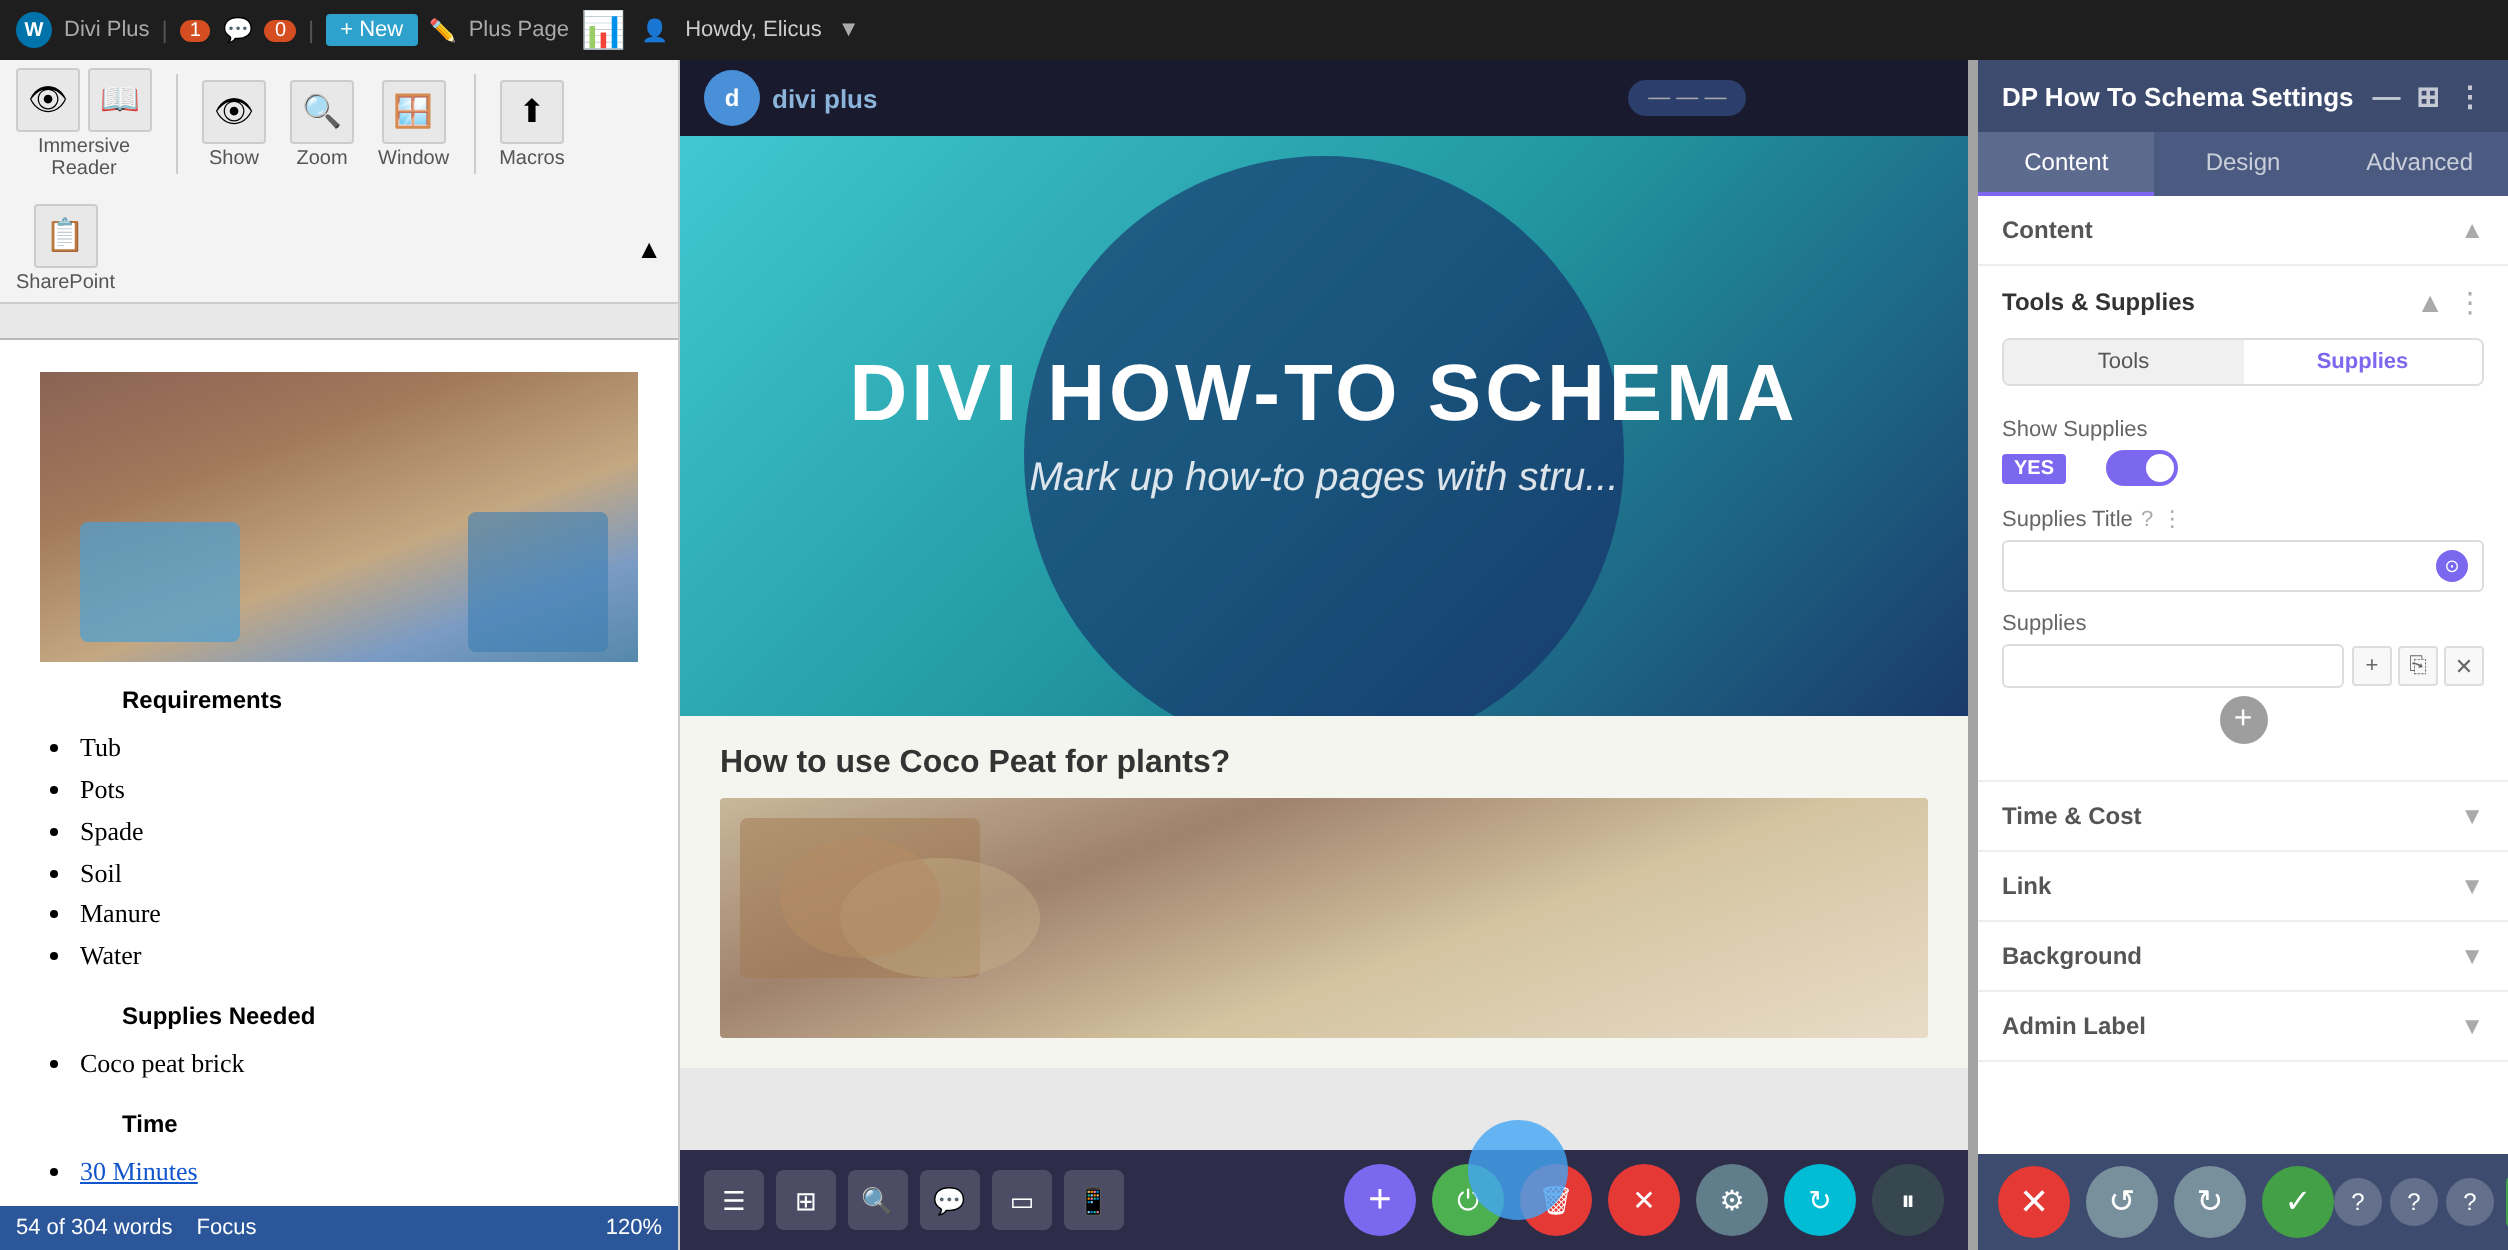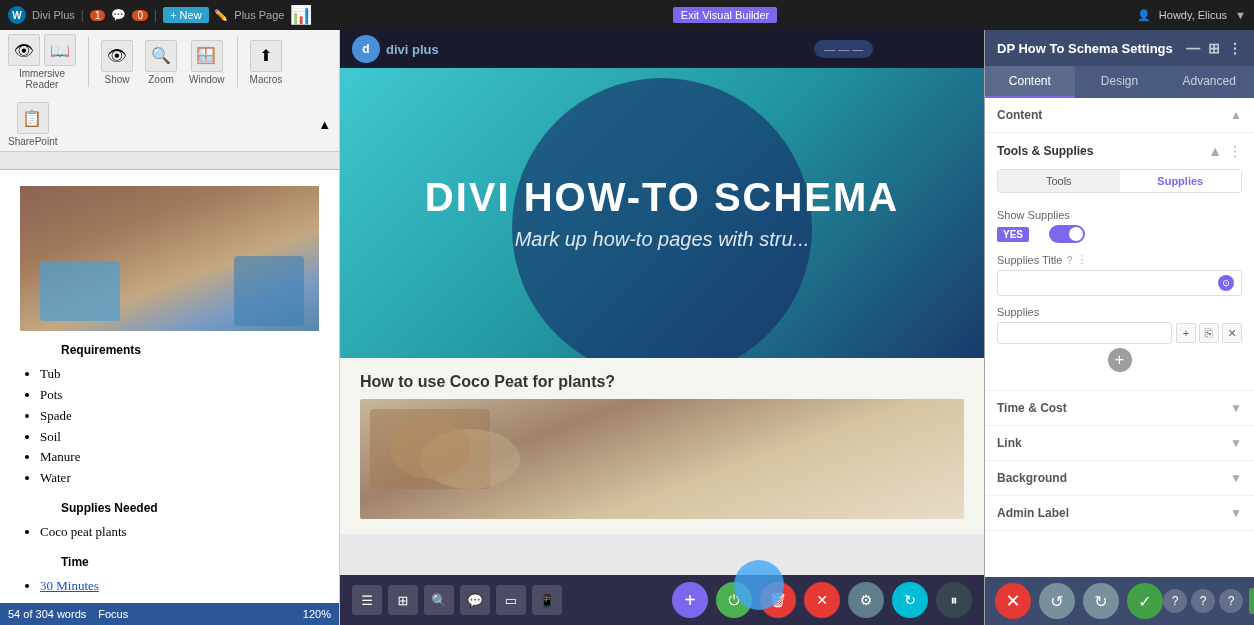--- a/index.html
+++ b/index.html
@@ -272,21 +272,21 @@
       position: absolute;
       bottom: 15px;
       right: 200px;
       opacity: 0.8;
     }
 
     
     .right-panel {
       width: 270px;
       background: #fff;
-      border-left: 1px solid #a3a3a3;
+      border-left: 5px solid #a3a3a3;
       display: flex;
       flex-direction: column;
       overflow: hidden;
     }
     .settings-header {
       background: #3d4b6e;
       color: white;
       padding: 10px 12px;
       display: flex;
       align-items: center;
@@ -534,23 +534,20 @@
     <span class="sep">|</span>
     <span class="count-badge">1</span>
     <span style="color:#aaa;">💬</span>
     <span class="count-badge">0</span>
     <span class="sep">|</span>
     <span class="new-btn">+ New</span>
     <span style="color:#aaa;font-size:11px;">✏️</span>
     <span class="edit-page-btn">Plus Page</span>
     <span style="color:#555;font-size:18px;cursor:pointer;">📊</span>
   </div>
-  <div class="top-bar-center">
-    <span class="exit-btn">Exit Visual Builder</span>
-  </div>
   <div class="top-bar-right">
     <span style="color:#aaa;font-size:11px;">👤</span>
     <span class="howdy">Howdy, Elicus</span>
     <span style="color:#aaa;font-size:11px;">▼</span>
   </div>
 </div>
 
 <div class="main-layout">
 
   <div class="left-panel">
@@ -600,21 +597,21 @@
       <ul class="doc-list">
         <li>Tub</li>
         <li>Pots</li>
         <li>Spade</li>
         <li>Soil</li>
         <li>Manure</li>
         <li>Water</li>
       </ul>
       <div class="doc-section-title doc-content-text">Supplies Needed</div>
       <ul class="doc-list">
-        <li>Coco peat plants</li>
+        <li>Coco peat brick</li>
       </ul>
       <div class="doc-section-title doc-content-text">Time</div>
       <ul class="doc-list">
         <li><span class="doc-time-link">30 Minutes</span></li>
       </ul>
 
     </div>
 
     <div class="doc-status-bar">
       <span>54 of 304 words</span>

